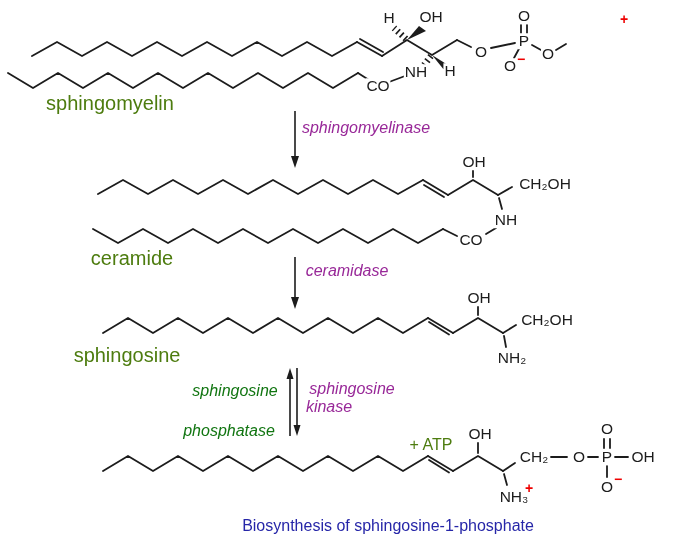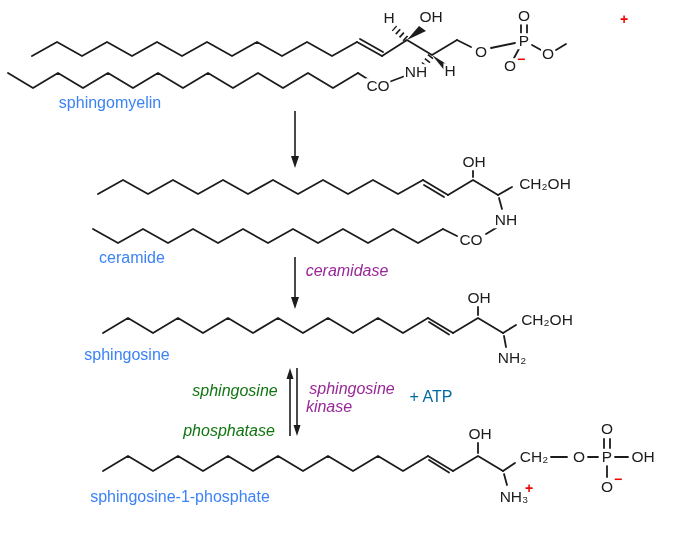--- a/index.html
+++ b/index.html
@@ -7,27 +7,27 @@
           font-family:"Liberation Sans",sans-serif;overflow:hidden;}
   svg.bonds{position:absolute;left:0;top:0;}
   .bond{stroke:#1c1c1c;stroke-width:1.8;fill:none;stroke-linecap:round;stroke-linejoin:round;}
   .hash{stroke:#1c1c1c;stroke-width:6.5;stroke-dasharray:1.7 3.3;fill:none;}
   .wedge{fill:#1c1c1c;stroke:none;}
   .arrow{stroke:#1c1c1c;stroke-width:1.6;fill:none;}
   .ahead{fill:#1c1c1c;stroke:none;}
   .atom{position:absolute;transform:translate(-50%,-50%);font-size:15.5px;color:#1c1c1c;
         background:#fff;padding:0 1px;line-height:1;white-space:nowrap;}
   .atom.anchor-left{transform:translate(0,-50%);}
-  .compound{position:absolute;transform:translate(-50%,-50%);font-size:16px;color:#3b82f6;
+  .compound{position:absolute;transform:translate(-50%,-50%);font-size:20px;color:#4d7c0f;
             white-space:nowrap;line-height:1;}
   .enzyme{position:absolute;transform:translate(-50%,-50%);font-size:16px;font-style:italic;
           color:#982898;white-space:nowrap;line-height:1;}
   .enzyme.green{color:#117511;}
-  .cofactor{position:absolute;transform:translate(-50%,-50%);font-size:16px;color:#0369a1;
-            white-space:nowrap;line-height:1;}
+  .cofactor{position:absolute;transform:translate(-50%,-50%);font-size:16px;color:#4d7c0f;
+            white-space:nowrap;line-height:1;margin-top:48px;}
   .charge{position:absolute;transform:translate(-50%,-50%);font-size:14px;font-weight:bold;
           color:#ee0000;background:transparent;line-height:1;}
   .title-text{position:absolute;transform:translate(-50%,-50%);font-size:16px;color:#2626a8;
               white-space:nowrap;line-height:1;}
 </style>
 </head>
 <body>
 
 <div class="canvas">
 
@@ -123,20 +123,21 @@
   <span class="atom" style="left:378px;top:86px">CO</span>
   <span class="atom" style="left:481px;top:52px">O</span>
   <span class="atom" style="left:524px;top:41px">P</span>
   <span class="atom" style="left:524px;top:16px">O</span>
   <span class="atom" style="left:510px;top:66px">O</span>
   <span class="charge" style="left:521px;top:59px">−</span>
   <span class="atom" style="left:548px;top:54px">O</span>
   <span class="charge" style="left:624px;top:19px">+</span>
   <span class="compound" style="left:110px;top:103px">sphingomyelin</span>
 
+  <span class="enzyme" style="left:366px;top:128px">sphingomyelinase</span>
 
   <span class="atom" style="left:474px;top:162px">OH</span>
   <span class="atom" style="left:545px;top:184px">CH₂OH</span>
   <span class="atom" style="left:506px;top:220px">NH</span>
   <span class="atom" style="left:471px;top:240px">CO</span>
   <span class="compound" style="left:132px;top:258px">ceramide</span>
 
   <span class="enzyme" style="left:347px;top:271px">ceramidase</span>
 
   <span class="atom" style="left:479px;top:298px">OH</span>
@@ -153,16 +154,16 @@
   <span class="atom" style="left:480px;top:434px">OH</span>
   <span class="atom" style="left:534px;top:457px">CH₂</span>
   <span class="atom" style="left:579px;top:457px">O</span>
   <span class="atom" style="left:607px;top:457px">P</span>
   <span class="atom" style="left:643px;top:457px">OH</span>
   <span class="atom" style="left:607px;top:429px">O</span>
   <span class="atom" style="left:607px;top:487px">O</span>
   <span class="charge" style="left:618px;top:479px">−</span>
   <span class="atom" style="left:514px;top:497px">NH₃</span>
   <span class="charge" style="left:529px;top:488px">+</span>
-  <span class="compound" style="left:180px;top:497px">sphingosine-1-phosphate</span>
 
+  <span class="title-text" style="left:388px;top:526px">Biosynthesis of sphingosine-1-phosphate</span>
 
 </div>
 
 </body></html>

